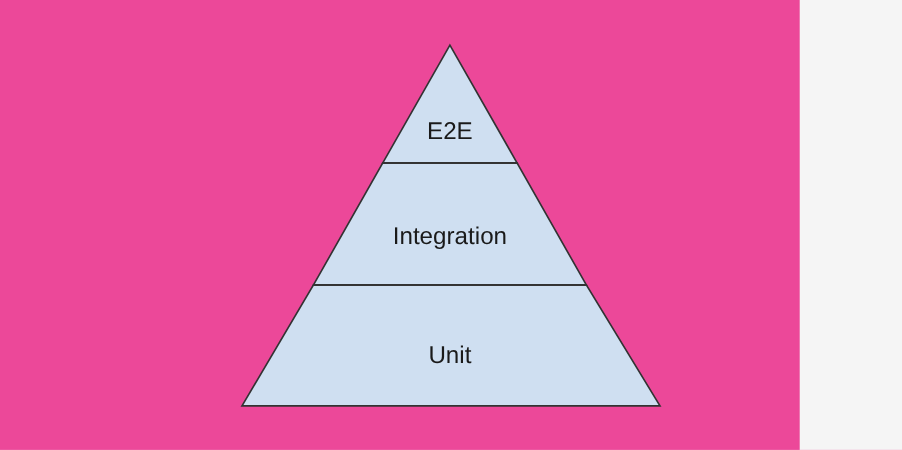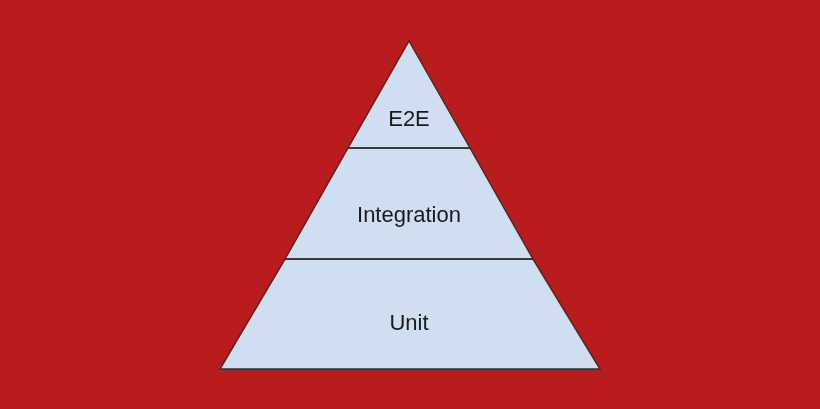--- a/index.html
+++ b/index.html
@@ -41,21 +41,21 @@
     font-weight: 400;
     fill: #1a1a1a;
     text-anchor: middle;
     dominant-baseline: alphabetic;
     white-space: pre;
   }
 </style>
 </head>
 <body style="background: rgb(245, 245, 245);">
 
-<div id="diagram-canvas" style="width: 820px; height: 409px; background: #b91c1c;">
+<div id="diagram-canvas" style="width: 727px; height: 409px; background: #ec4899;">
 
   <svg id="pyramid-svg" viewBox="0 0 820 409" xmlns="http://www.w3.org/2000/svg">
 
     <polygon class="layer-shape" fill="#cfdff1" stroke="#333333" stroke-width="1.5" points="285,259 533,259 600,369 220,369"></polygon>
 
     <polygon class="layer-shape" fill="#cfdff1" stroke="#333333" stroke-width="1.5" points="348,148 470,148 533,259 285,259"></polygon>
 
     <polygon class="layer-shape" fill="#cfdff1" stroke="#333333" stroke-width="1.5" points="409,41 470,148 348,148"></polygon>
 
     <line class="divider-line" x1="348" y1="148" x2="470" y2="148" stroke="#333333" stroke-width="1.5"></line>

